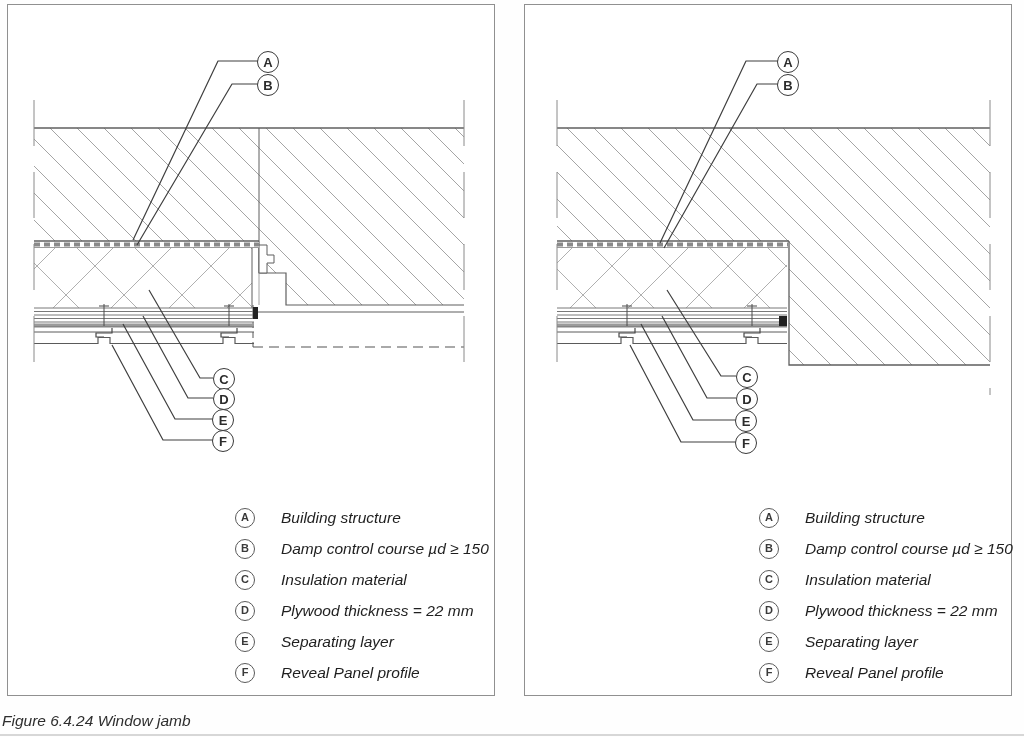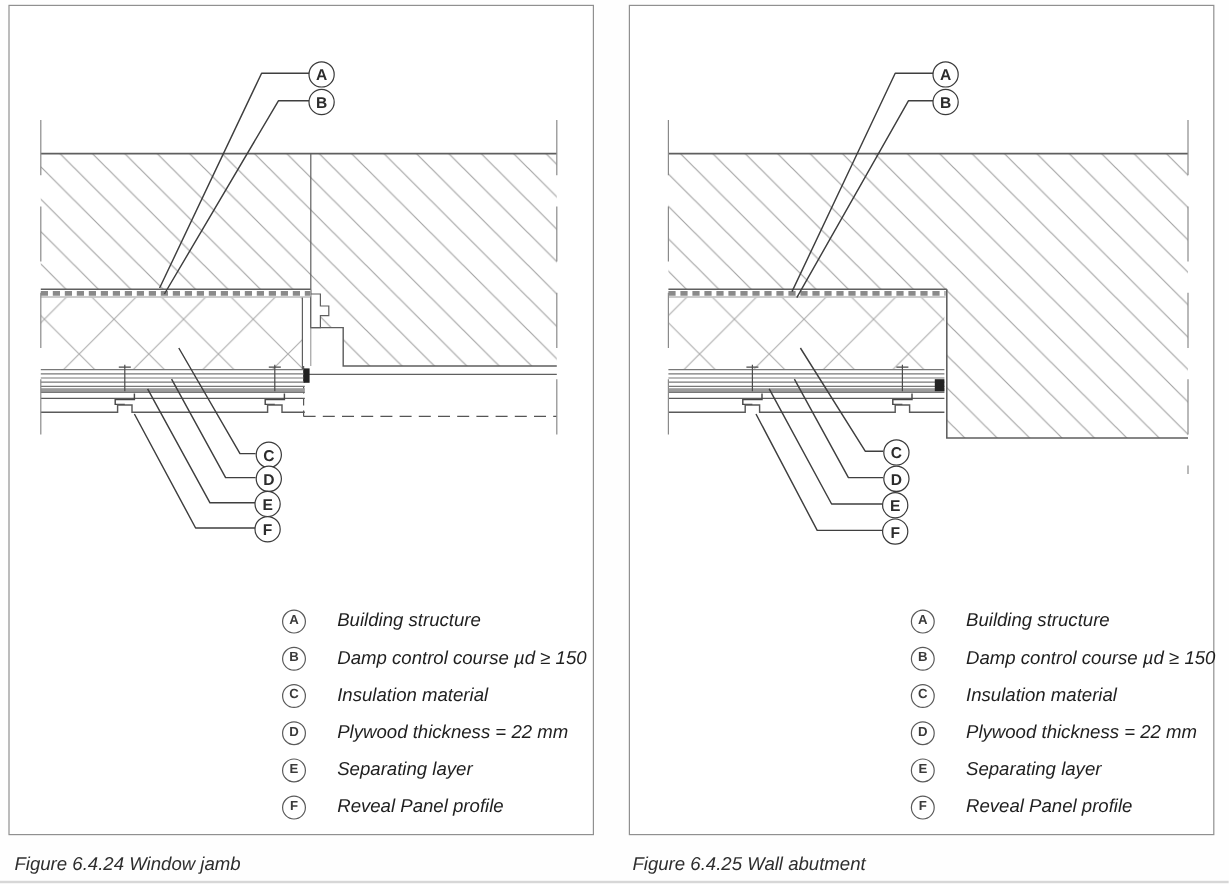--- a/index.html
+++ b/index.html
@@ -11,21 +11,21 @@
   .drawing{position:absolute;left:0;top:0;}
   .callout{position:absolute;width:20px;height:20px;border:1.4px solid #3a3a3a;border-radius:50%;
     background:#ffffff;display:flex;align-items:center;justify-content:center;
     font-size:13px;font-weight:700;color:#2c2c2c;line-height:1;}
   .legend{position:absolute;left:227px;top:503px;}
   .legend-row{display:flex;align-items:center;margin-bottom:12px;height:19px;}
   .legend-badge{flex:0 0 auto;width:18px;height:18px;border:1.2px solid #5a5a5a;border-radius:50%;
     display:flex;align-items:center;justify-content:center;font-size:11px;font-weight:700;color:#3a3a3a;line-height:1;}
   .legend-label{margin-left:26px;font-style:italic;font-size:15.5px;color:#1f1f1f;white-space:nowrap;}
   .caption{position:absolute;top:712px;font-style:italic;font-size:15.5px;color:#2e2e2e;white-space:nowrap;}
-  .caption.left{left:12px;}
+  .caption.left{left:2px;}
   .caption.right{left:527px;}
   .page-bottom-edge{position:absolute;left:0;top:734px;width:1024px;height:2px;background:#d7d7d7;}
 </style>
 </head>
 <body>
 
 <div class="page">
 
   <div class="panel left">
     <svg class="drawing" width="486" height="480" viewBox="0 0 486 480">
@@ -204,16 +204,15 @@
         <span class="legend-label">Separating layer</span>
       </div>
       <div class="legend-row">
         <span class="legend-badge">F</span>
         <span class="legend-label">Reveal Panel profile</span>
       </div>
     </div>
   </div>
 
   <div class="caption left">Figure 6.4.24 Window jamb</div>
-  <div class="caption right">Figure 6.4.25 Wall abutment</div>
 
   <div class="page-bottom-edge"></div>
 </div>
 
 </body></html>

